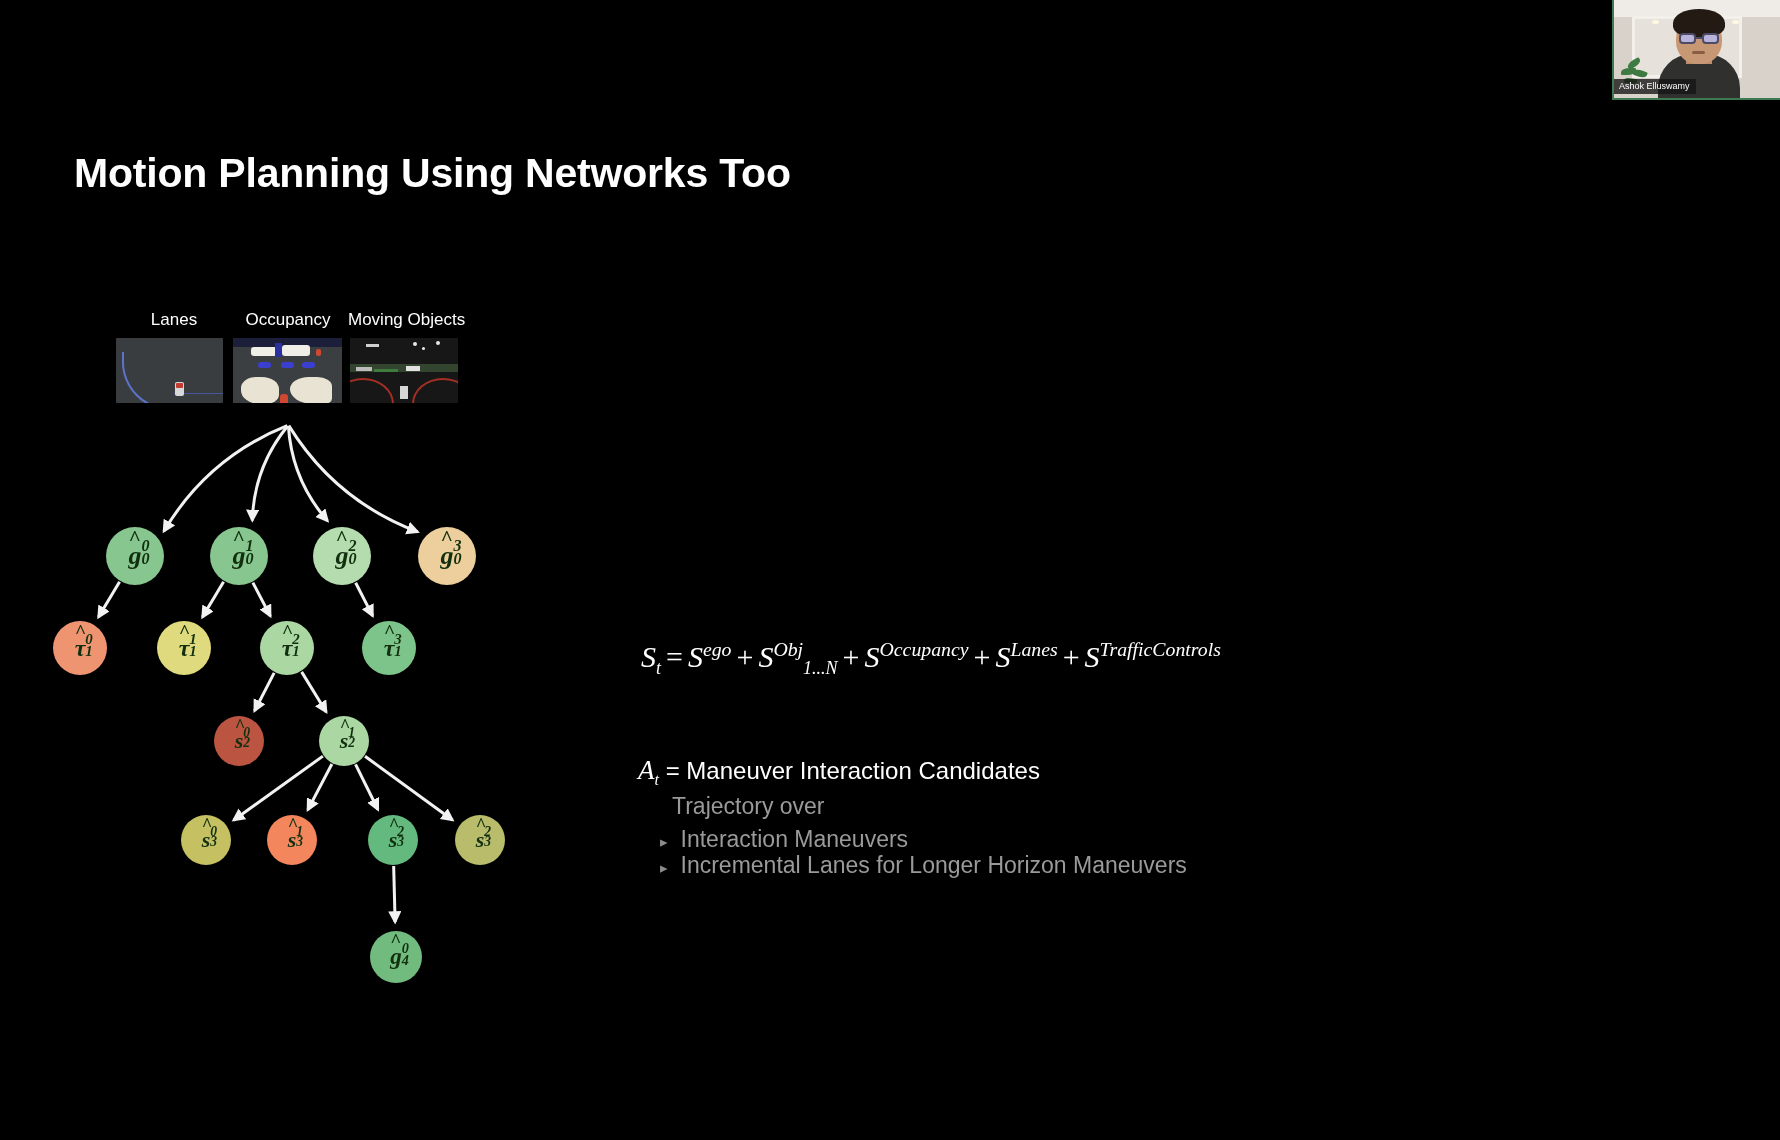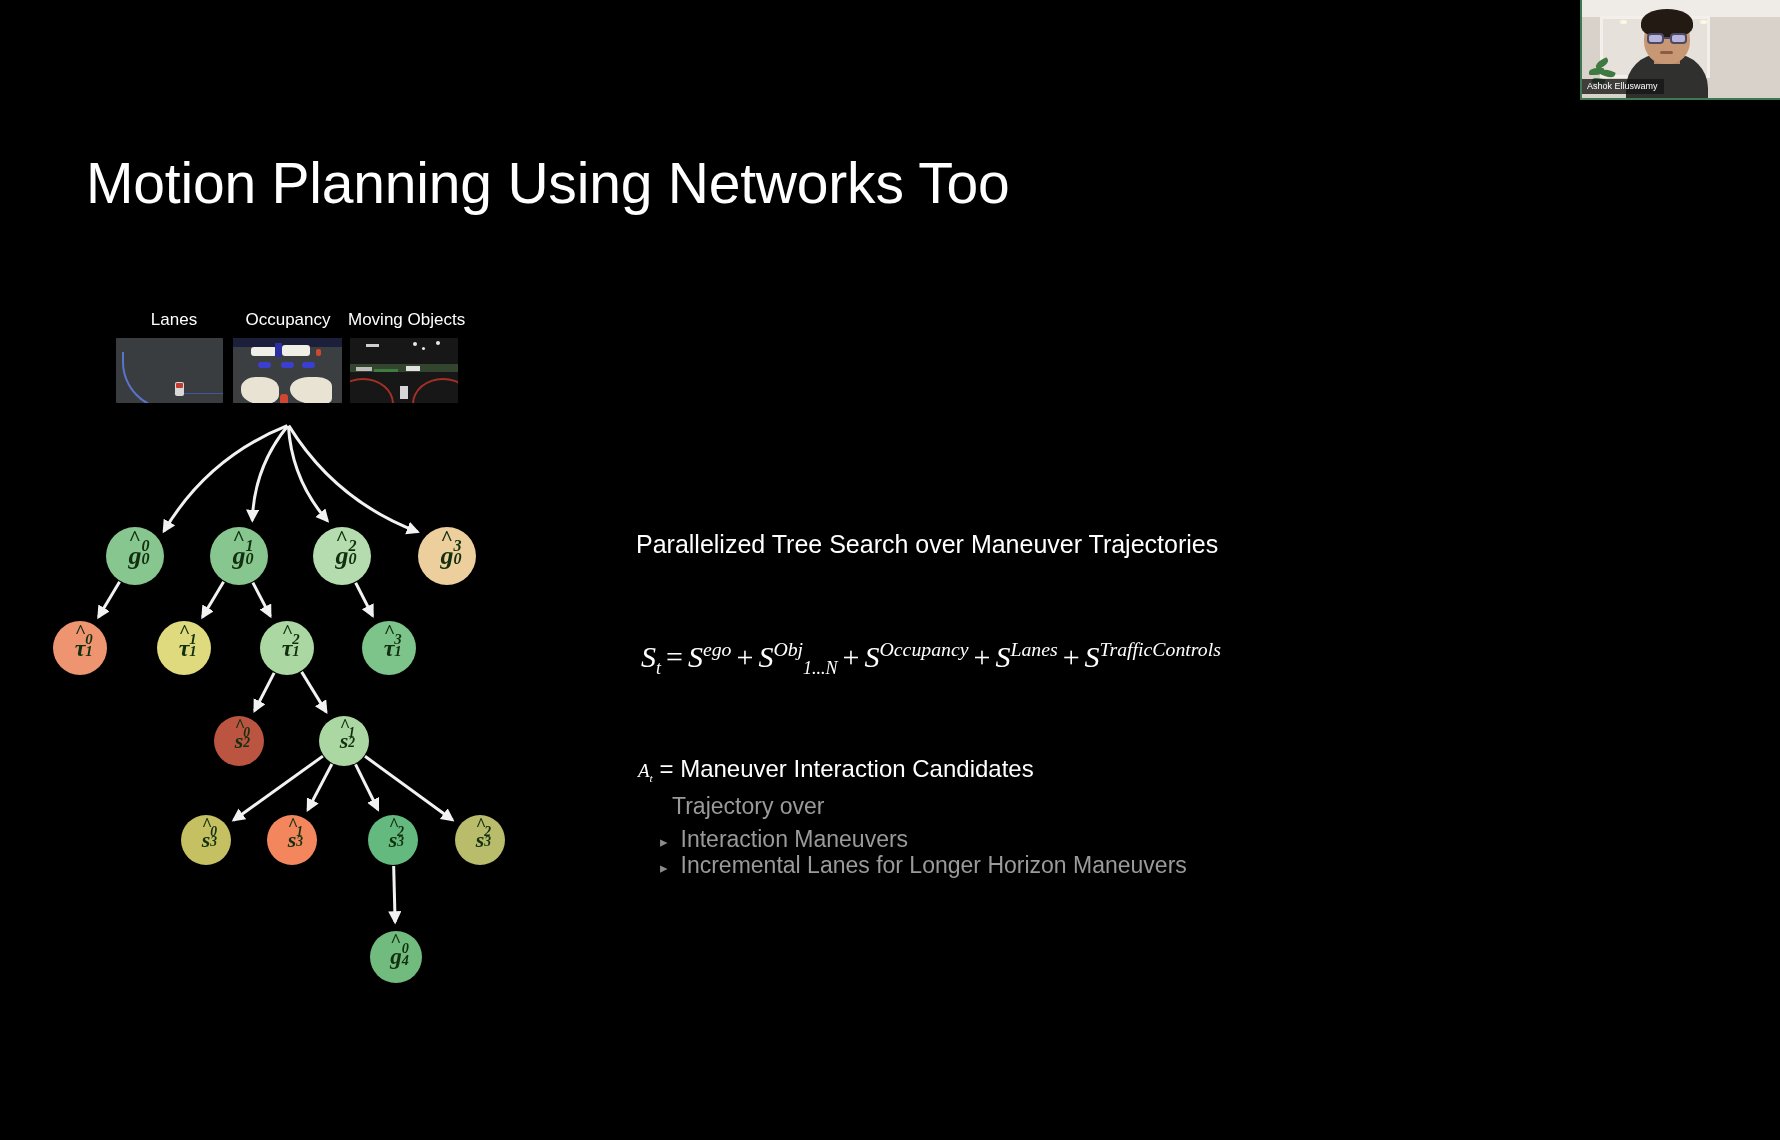--- a/index.html
+++ b/index.html
@@ -7,22 +7,22 @@
     width: 1780px; height: 1140px;
     background: #000;
     overflow: hidden;
     font-family: "Liberation Sans", sans-serif;
   }
   #stage { position: relative; width: 1780px; height: 1140px; background: #000; }
 
   
   #slide-title {
     position: absolute; left: 74px; top: 150px;
-    font-size: 57px; font-weight: 400; color: #ffffff;
-    letter-spacing: -0.2px; white-space: nowrap; margin-left: 12px;
+    font-size: 41px; font-weight: 700; color: #ffffff;
+    letter-spacing: -0.2px; white-space: nowrap;
   }
 
   
   .thumb-group { position: absolute; }
   .thumb-label {
     position: absolute; color: #ffffff; font-size: 17px;
     white-space: nowrap; text-align: center;
   }
   .thumb {
     position: absolute; background: #3a3d40;
@@ -93,35 +93,35 @@
   }
   .eqsup { font-size: 0.66em; vertical-align: super; font-style: italic; }
   .eqsub { font-size: 0.60em; vertical-align: sub; font-style: italic; }
   .eqop  { font-style: normal; padding: 0 5px; }
 
   #action-line {
     position: absolute; left: 638px; top: 755px;
     color: #ffffff; font-size: 24px; white-space: nowrap;
   }
   #action-line .sym {
-    font-family: "Liberation Serif", serif; font-style: italic; font-size: 19px;
+    font-family: "Liberation Serif", serif; font-style: italic; font-size: 27px;
   }
   #branching-over {
     position: absolute; left: 672px; top: 793px;
     color: #9a9a9a; font-size: 23px; white-space: nowrap;
   }
   .bullet-row {
     position: absolute; color: #9a9a9a; font-size: 23px; white-space: nowrap;
   }
   .bullet-row .tri { color: #8c8c8c; font-size: 15px; margin-right: 13px; }
 
   
   #webcam {
     position: absolute; right: 0; top: 0;
-    width: 200px; height: 100px; overflow: hidden;
+    width: 168px; height: 100px; overflow: hidden;
     border-left: 2px solid #3d7a52; border-bottom: 2px solid #3d7a52;
     background: #a16207;
   }
   .cam-wall { position:absolute; inset:0; background:#d8d2ca; }
   .cam-wall-top { position:absolute; left:0; right:0; top:0; height:17px; background:#efebe6; }
   .cam-niche { position:absolute; left:18px; top:16px; width:110px; height:62px; background:#e6e1da; border:3px solid #f3f0ec; }
   .cam-light { position:absolute; width:7px; height:4px; background:#fff8e0; border-radius:50%; }
   .cam-plant { position:absolute; left:7px; top:58px; width:26px; height:34px; }
   .cam-plant span { position:absolute; background:#3f7a43; border-radius:60% 10% 60% 10%; }
   .cam-body { position:absolute; left:44px; top:54px; width:82px; height:46px; background:#30302f; border-radius:34px 34px 0 0; }
@@ -252,21 +252,20 @@
         <span class="base">s<span class="hat">^</span><span class="sup">2</span><span class="sub">3</span></span>
       </div>
       <div class="node" style="left: 455px; top: 815px; width: 50px; height: 50px; background: rgb(185, 188, 107); font-size: 22px;">
         <span class="base">s<span class="hat">^</span><span class="sup">2</span><span class="sub">3</span></span>
       </div>
       <div class="node" style="left: 370px; top: 931px; width: 52px; height: 52px; background: rgb(114, 187, 126); font-size: 23px;">
         <span class="base">g<span class="hat">^</span><span class="sup">0</span><span class="sub">4</span></span>
       </div>
     </div>
 
-  <div id="pts-heading">Parallelized Tree Search over Maneuver Trajectories</div>
 
   <div id="state-eq">
     <span><span>S</span><span class="eqsub">t</span><span class="eqop">=</span><span>S</span><span class="eqsup">ego</span><span class="eqop">+</span><span>S</span><span class="eqsup">Obj</span><span class="eqsub">1...N</span><span class="eqop">+</span><span>S</span><span class="eqsup">Occupancy</span><span class="eqop">+</span><span>S</span><span class="eqsup">Lanes</span><span class="eqop">+</span><span>S</span><span class="eqsup">TrafficControls</span></span>
   </div>
 
   <div id="action-line">
     <span class="sym">A<span class="eqsub">t</span></span><span> = Maneuver Interaction Candidates</span>
   </div>
 
   <div id="branching-over">Trajectory over</div>

